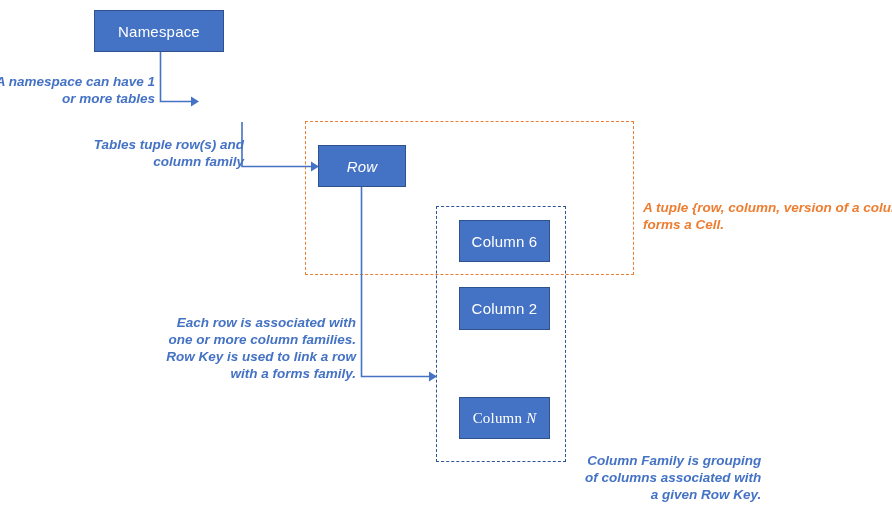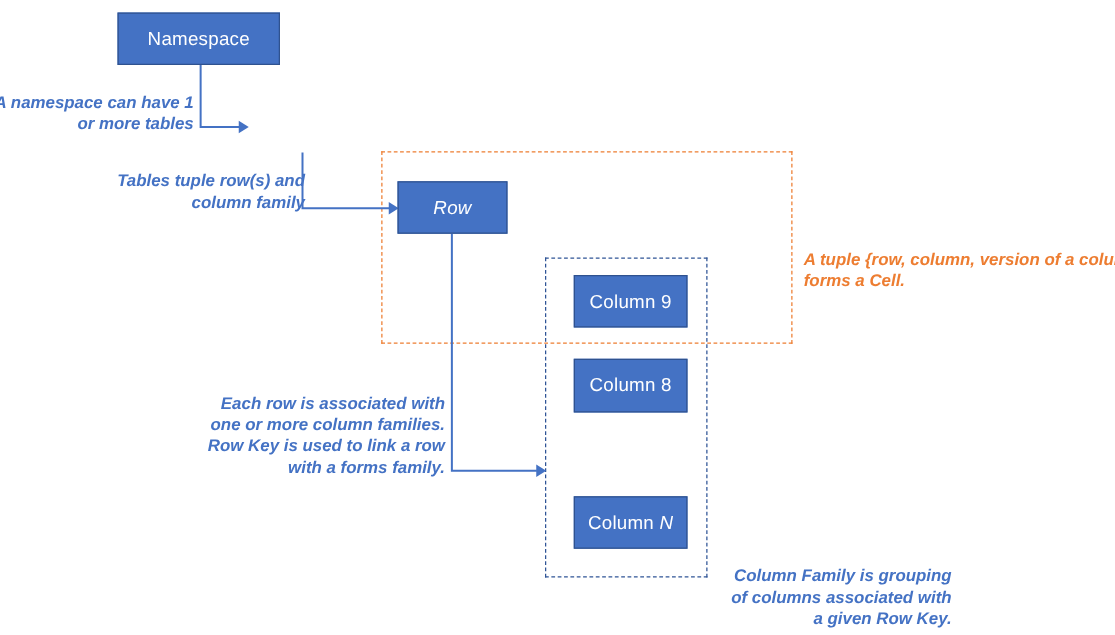--- a/index.html
+++ b/index.html
@@ -87,28 +87,28 @@
   <div class="node" style="left:94px; top:10px; width:130px; height:42px;">
     <span>Namespace</span>
   </div>
 
 
   <div class="node" style="left:318px; top:145px; width:88px; height:42px;font-style:italic;">
     <span>Row</span>
   </div>
 
   <div class="node" style="left:459px; top:220px; width:91px; height:42px;">
-    <span>Column 9</span>
+    <span>Column 6</span>
   </div>
 
   <div class="node" style="left:459px; top:287px; width:91px; height:43px;">
-    <span>Column 8</span>
+    <span>Column 2</span>
   </div>
 
-  <div class="node" style="left:459px; top:397px; width:91px; height:42px;">
+  <div class="node" style="left:459px; top:397px; width:91px; height:42px;font-family:Liberation Serif, serif;">
     <span><span>Column </span><span class="var">N</span></span>
   </div>
 
   <div class="note right" style="right:737px; top:73px;">A namespace can have 1
 or more tables</div>
 
   <div class="note right" style="right:648px; top:136px;">Tables tuple row(s) and
 column family</div>
 
   <div class="note right" style="right:536px; top:314px;">Each row is associated with

